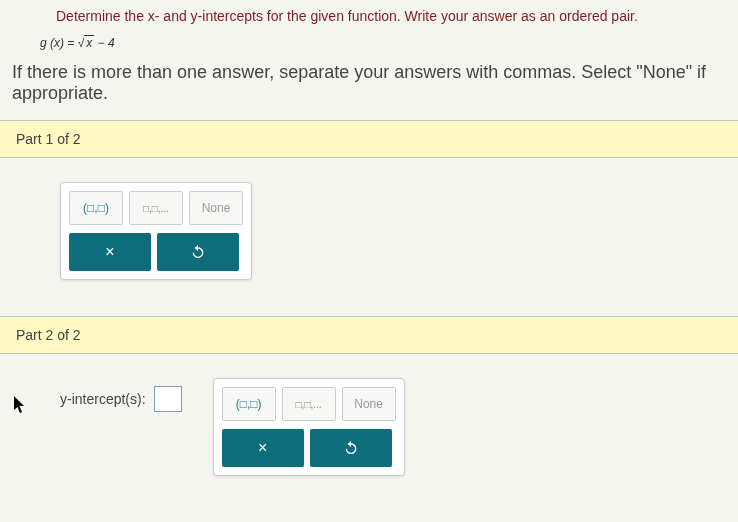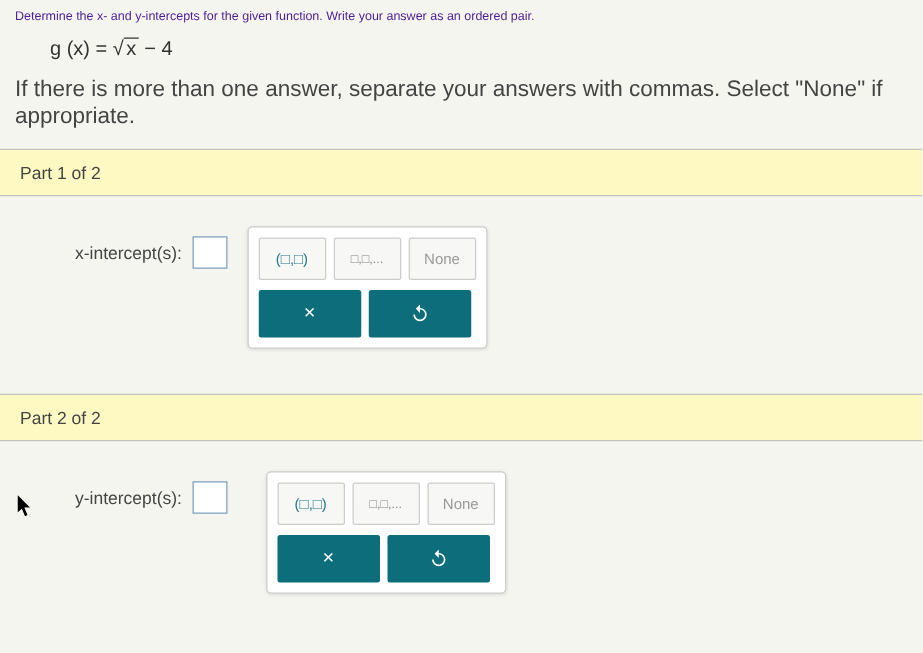--- a/index.html
+++ b/index.html
@@ -1,18 +1,18 @@
 <!DOCTYPE html>
 <html><head>
 <meta charset="utf-8">
 <style>
 * { box-sizing: border-box; margin: 0; padding: 0; }
 body { font-family: Arial, sans-serif; background: #f5f5f0; color: #333; width: 738px; height: 522px; overflow: hidden; }
-.instructions { padding: 8px 12px 4px; font-size: 10px; color: #4c1d95; }
-.formula { padding: 8px 40px 12px; font-size: 16px; color: #333; }
+.instructions { padding: 8px 12px 4px; font-size: 14px; color: #7f1d1d; margin-left: 44px; }
+.formula { padding: 8px 40px 12px; font-size: 12px; font-style: italic; color: #333; }
 .sqrt { display: inline-block; position: relative; }
 .sqrt::before { content: "√"; }
 .sqrt-arg { border-top: 1px solid #333; padding: 0 2px; }
 .note { padding: 0 12px 16px; font-size: 18px; color: #444; }
 .part-header { background: #fef9c3; padding: 10px 16px; font-size: 14px; color: #444; border-top: 1px solid #c0c4c0; border-bottom: 1px solid #c0c4c0; }
 .part-body { padding: 24px 0 36px 60px; display: flex; align-items: flex-start; gap: 16px; }
 .label-group { display: flex; align-items: center; gap: 8px; padding-top: 8px; }
 .field-label { font-size: 14px; color: #444; }
 .input-box { width: 28px; height: 26px; border: 1px solid #7a9db8; background: #fff; }
 .palette { background: #fff; border: 1px solid #ccc; border-radius: 4px; padding: 8px; box-shadow: 0 1px 3px rgba(0,0,0,0.1); }
@@ -31,24 +31,20 @@
 <div class="instructions">Determine the x- and y-intercepts for the given function. Write your answer as an ordered pair.</div>
 
 <div class="formula">
   <span>g (x) = </span><span class="sqrt"><span class="sqrt-arg">x</span></span><span> − 4</span>
 </div>
 
 <div class="note">If there is more than one answer, separate your answers with commas. Select "None" if appropriate.</div>
 
 <div class="part-header">Part 1 of 2</div>
 <div class="part-body">
-  <div class="label-group">
-    <span class="field-label">x-intercept(s):</span>
-    <div class="input-box"></div>
-  </div>
   <div class="palette">
     <div class="palette-row">
       <div class="pal-btn">(□,□)</div>
       <div class="pal-btn small">□,□,...</div>
       <div class="pal-btn none">None</div>
     </div>
     <div class="palette-row">
       <div class="action-btn">
         <span>×</span>
       </div>

